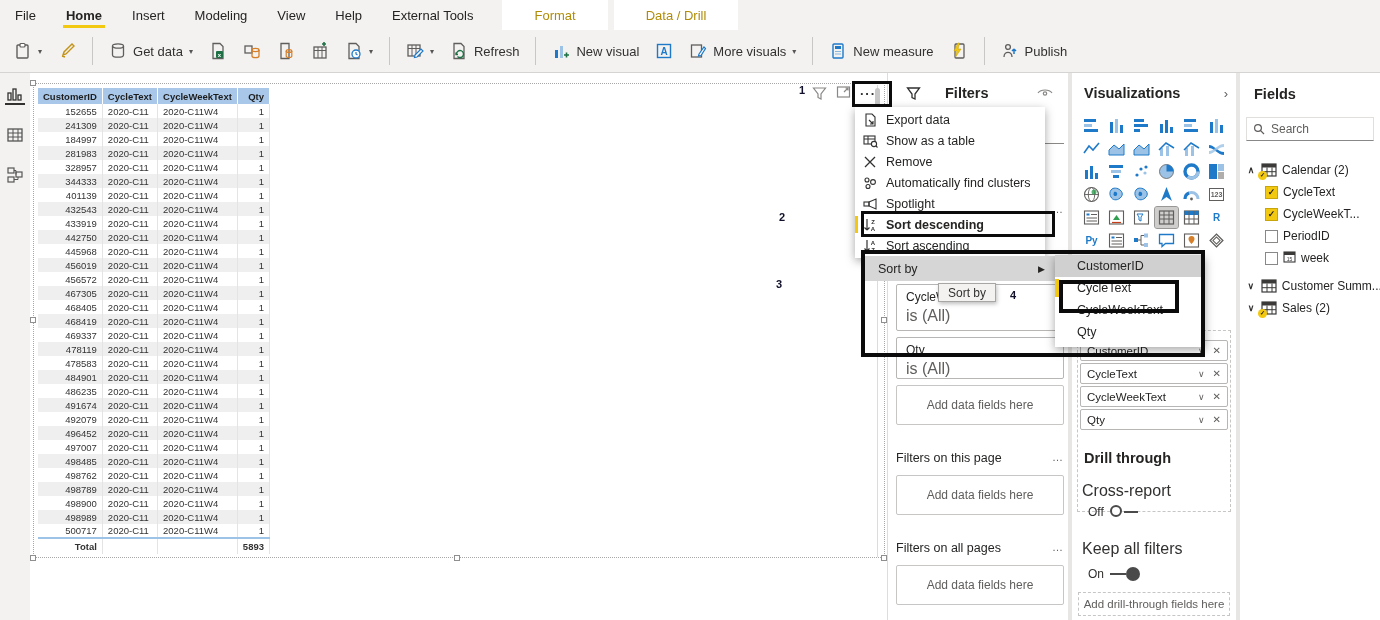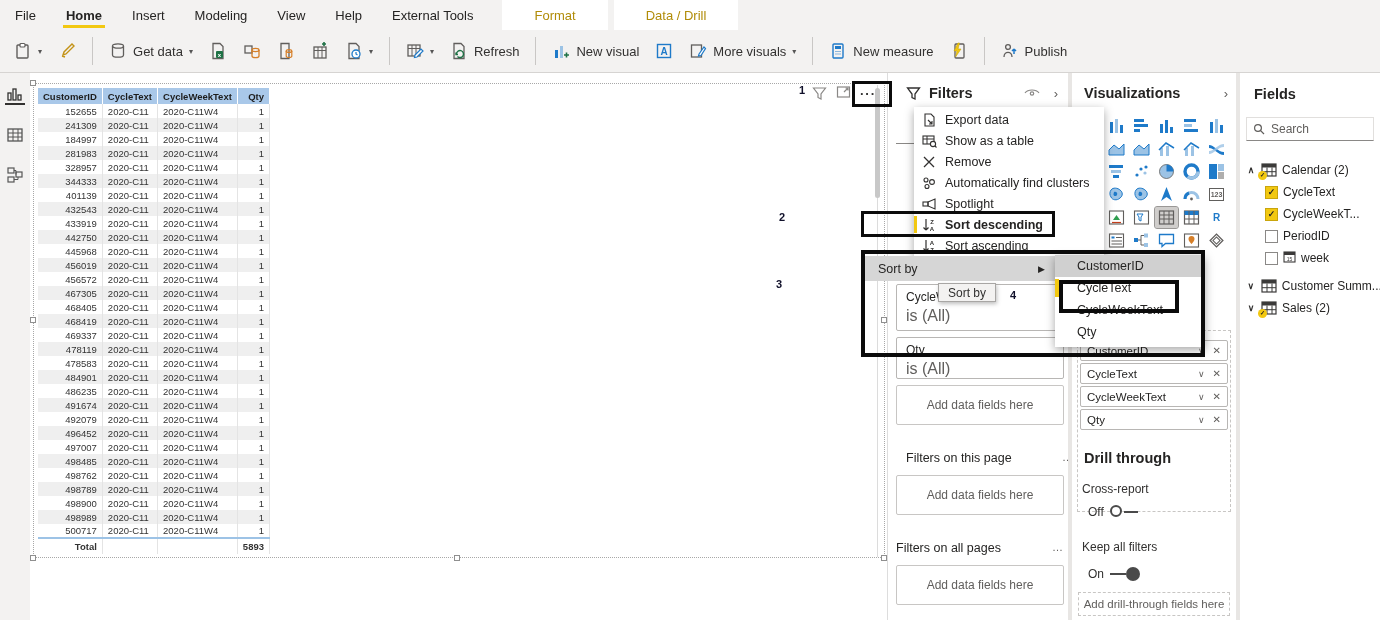--- a/index.html
+++ b/index.html
@@ -45,21 +45,21 @@
   .vtoolbar { position:absolute; z-index:9; display:flex; align-items:center; }
   .anno-num { position:absolute; font-size:11px; font-weight:700; color:#10102a; z-index:40; }
 
   
   .pane { position:absolute; top:73px; height:547px; background:#fff; z-index:2; }
   .gapbar { position:absolute; top:73px; height:547px; width:4px; background:#e8e6e4; z-index:3; }
   .pane-title { font-size:14.5px; font-weight:700; color:#252423; }
 
   
   #filtersPane { left:887px; width:181px; border-left:1px solid #ddd; }
-  .fhdr { display:flex; align-items:center; gap:8px; padding:12px 10px 8px 18px; }
+  .fhdr { display:flex; align-items:center; gap:24px; padding:12px 10px 8px 18px; }
   .fhdr .sp { flex:1; }
   .fcard { position:absolute; left:8px; width:168px; background:#fff; border:1px solid #b8b6b4; border-radius:2px; padding:5px 9px; }
   .fcard .fname { font-size:12px; color:#252423; }
   .fcard .fcond { font-size:16px; color:#605e5c; margin-top:3px; }
   .addbox { position:absolute; left:8px; width:168px; height:40px; border:1px solid #c8c6c4; border-radius:2px; display:flex; align-items:center; justify-content:center; font-size:12px; color:#605e5c; background:#fff; }
   .fsect { position:absolute; left:8px; width:168px; display:flex; font-size:12.5px; color:#252423; }
   .fsect .sp { flex:1; }
   .dots3 { color:#605e5c; letter-spacing:1px; font-size:11px; }
   .fsearch { position:absolute; left:8px; top:47px; width:168px; height:24px; border-bottom:1px solid #8a8886; background:#fff; }
 
@@ -71,21 +71,21 @@
   .vicon { width:23px; height:21px; display:flex; align-items:center; justify-content:center; border-radius:2px; }
   .vicon.sel { background:#d0cecc; outline:1px solid #9a9896; }
   .vicon svg { width:17px; height:17px; }
   .vicon .tg { font-size:10px; font-weight:700; color:#1e7ac9; }
   .wellwrap { position:absolute; left:5px; top:257px; width:154px; height:182px; border:1px dashed #c8c6c4; padding:4px; }
   .pill { position:absolute; left:8px; width:148px; height:21px; background:#fff; border:1px solid #b8b6b4; border-radius:2px; display:flex; align-items:center; font-size:11.5px; color:#252423; padding:0 6px; }
   .pill .sp { flex:1; }
   .pill .pv { color:#605e5c; font-size:9px; margin-right:8px; }
   .pill .px { color:#605e5c; font-size:10px; }
   .dsec-title { position:absolute; left:12px; font-size:14.5px; font-weight:700; }
-  .dlabel { position:absolute; left:10px; font-size:12px; color:#323130; }
+  .dlabel { position:absolute; left:10px; font-size:16px; color:#323130; }
   .toggle { position:absolute; left:16px; display:flex; align-items:center; gap:6px; font-size:12px; color:#323130; }
   .tg-off { width:30px; height:10px; position:relative; }
   .tg-off .knob { position:absolute; left:0; top:-2px; width:12px; height:12px; border:2px solid #4a4a4a; border-radius:50%; background:#fff; }
   .tg-off .bar { position:absolute; left:14px; top:4px; width:14px; height:2px; background:#4a4a4a; }
   .tg-on { width:30px; height:10px; position:relative; }
   .tg-on .bar { position:absolute; left:0; top:4px; width:16px; height:2px; background:#4a4a4a; }
   .tg-on .knob { position:absolute; right:0; top:-2px; width:14px; height:14px; border-radius:50%; background:#4a4a4a; }
   .drillbox { position:absolute; left:6px; width:152px; height:24px; border:1px dashed #c8c6c4; display:flex; align-items:center; justify-content:center; font-size:11.5px; color:#605e5c; }
 
   
@@ -97,21 +97,21 @@
   .trow .tname { white-space:nowrap; overflow:hidden; }
   .trow.tbl .tname { font-weight:400; }
   .chv { width:10px; font-size:9px; color:#323130; text-align:center; }
   .cb { width:13px; height:13px; border:1px solid #8a8886; background:#fff; display:inline-flex; align-items:center; justify-content:center; font-size:9px; }
   .cb.on { background:#F2C811; border-color:#c9a50c; color:#252423; font-weight:700; }
   .tblic { position:relative; width:16px; height:14px; display:inline-block; }
   .badge { position:absolute; left:-3px; bottom:-3px; width:9px; height:9px; border-radius:50%; background:#F2C811; font-size:6px; color:#252423; text-align:center; line-height:9px; font-weight:700; }
   .indent { width:14px; }
 
   
-  .ctxmenu { position:absolute; left:914px; top:107px; width:190px; background:#fff; box-shadow:0 3px 9px rgba(0,0,0,.35); z-index:20; padding:2px 0; }
+  .ctxmenu { position:absolute; left:855px; top:107px; width:190px; background:#fff; box-shadow:0 3px 9px rgba(0,0,0,.35); z-index:20; padding:2px 0; }
   .cmi { display:flex; align-items:center; height:21px; padding:0 8px 0 6px; font-size:12.5px; color:#252423; gap:7px; position:relative; }
   .cmi .mic { width:18px; display:inline-flex; justify-content:center; }
   .ybar { position:absolute; left:0; top:2px; bottom:2px; width:3px; background:#F2C811; }
   .sortby-row { position:absolute; left:865px; top:256px; width:190px; height:25px; background:#d6d6d6; display:flex; align-items:center; padding:0 10px 0 13px; font-size:12.5px; z-index:21; }
   .sortby-row .sp { flex:1; }
   .subarrow { font-size:9px; color:#252423; }
 
   
   .submenu { position:absolute; left:1055px; top:255px; width:150px; height:92px; background:#fff; box-shadow:0 3px 9px rgba(0,0,0,.35); z-index:22; }
   .smi { height:22px; display:flex; align-items:center; padding-left:22px; font-size:12.5px; color:#252423; position:relative; }
@@ -588,21 +588,21 @@
     <div class="fcard" style="top:211px; height:47px;">
       <div class="fname">CycleWeekText</div>
       <div class="fcond">is (All)</div>
     </div>
     <div class="fcard" style="top:264px; height:42px;">
       <div class="fname">Qty</div>
       <div class="fcond">is (All)</div>
     </div>
     <div class="addbox" style="top:312px;">Add data fields here</div>
 
-    <div class="fsect" style="top:378px;margin-left:10px;">
+    <div class="fsect" style="top:378px;">
       <span>Filters on this page</span>
         <span class="sp"></span>
       <span class="dots3">…</span>
     </div>
     <div class="addbox" style="top:402px;">Add data fields here</div>
 
     <div class="fsect" style="top:468px;">
       <span>Filters on all pages</span>
         <span class="sp"></span>
       <span class="dots3">…</span>

